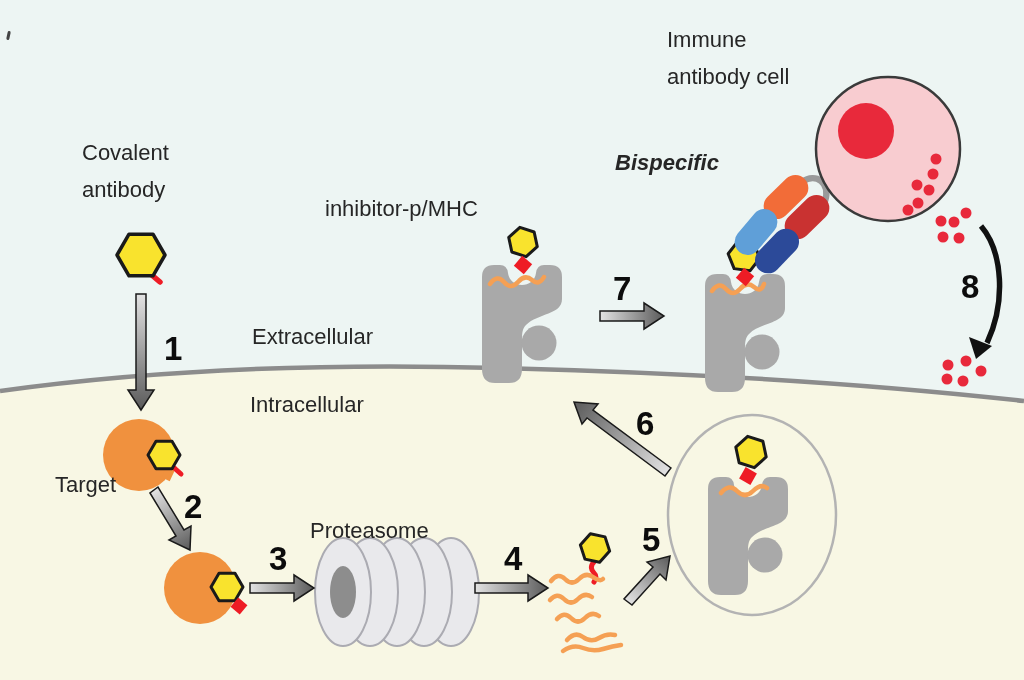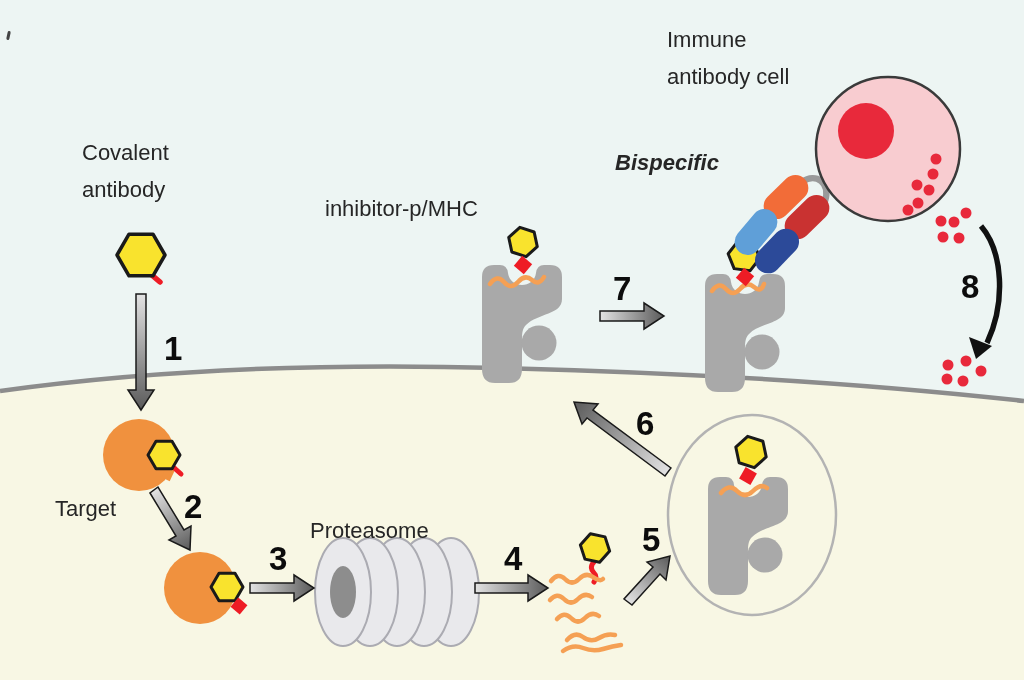--- a/index.html
+++ b/index.html
@@ -179,22 +179,24 @@
 
   <div id="corner-tick"></div>
 
   <div class="lbl" style="left:82px;top:134px">
     <span>Covalent</span><br>
     <span>antibody</span>
   </div>
 
   <div class="lbl" style="left:325px;top:190px">inhibitor-p/MHC</div>
 
-
-  <div class="lbl" style="left:55px;top:490px">Target</div>
+  <div class="lbl" style="left:252px;top:318px">Extracellular</div>
+  <div class="lbl" style="left:250px;top:386px">Intracellular</div>
+
+  <div class="lbl" style="left:55px;top:466px">Target</div>
   <div class="lbl" style="left:310px;top:512px">Proteasome</div>
 
   <div class="lbl" style="left:667px;top:21px">
     <span>Immune</span><br>
     <span>antibody cell</span>
   </div>
 
   <div class="lbl bold" style="left:615px;top:143px">
     <span>Bispecific</span><br>
   </div>

